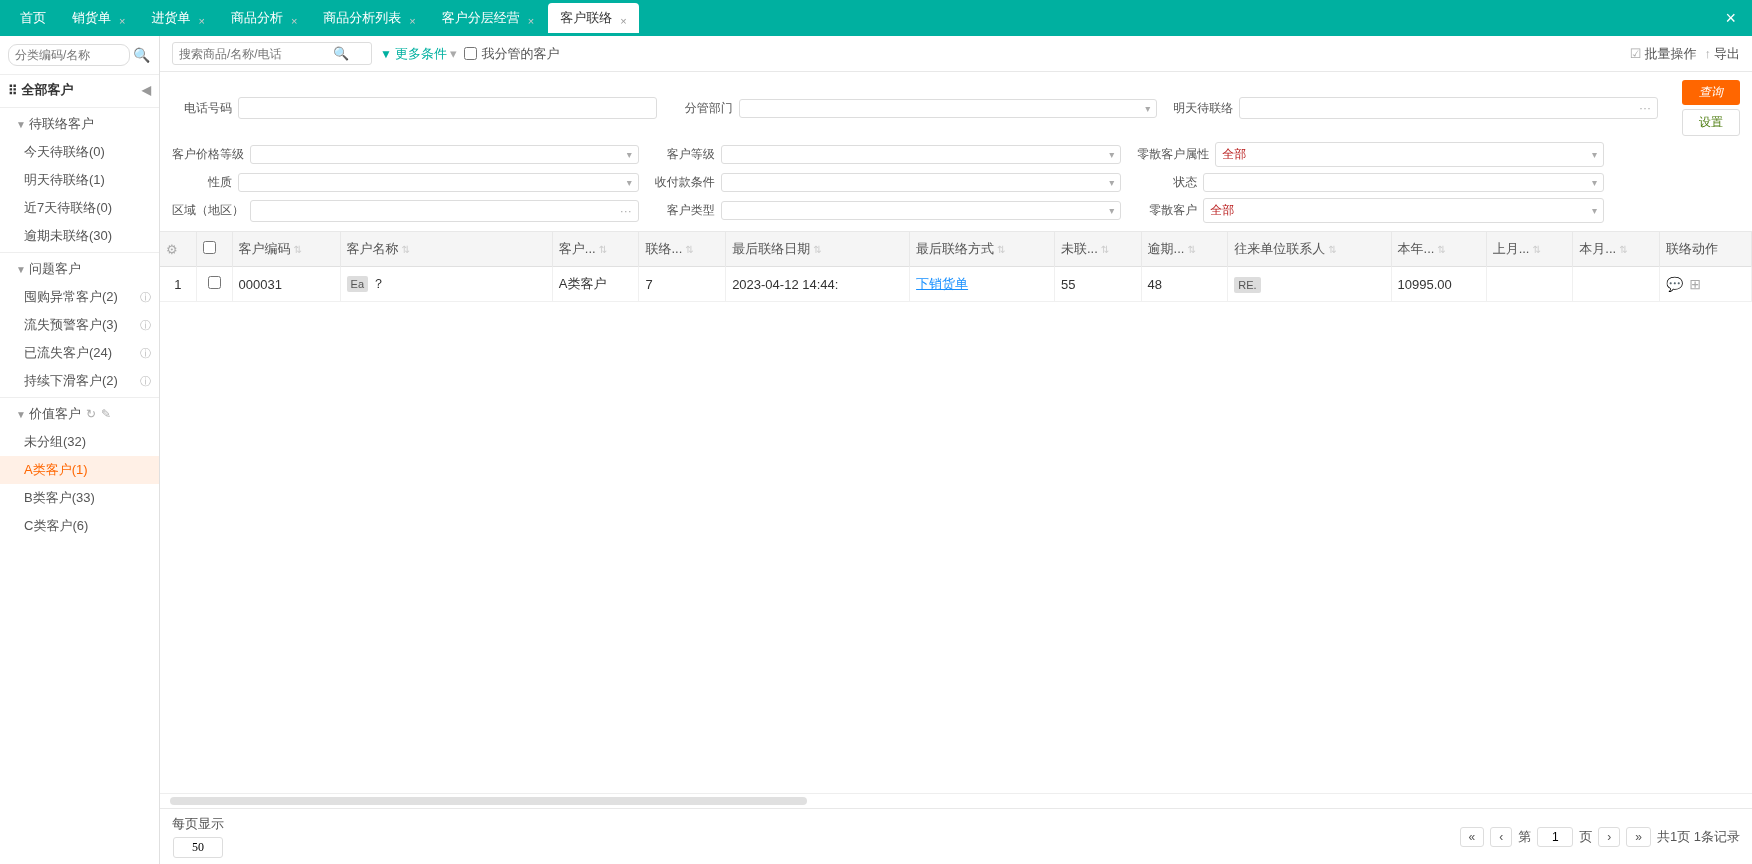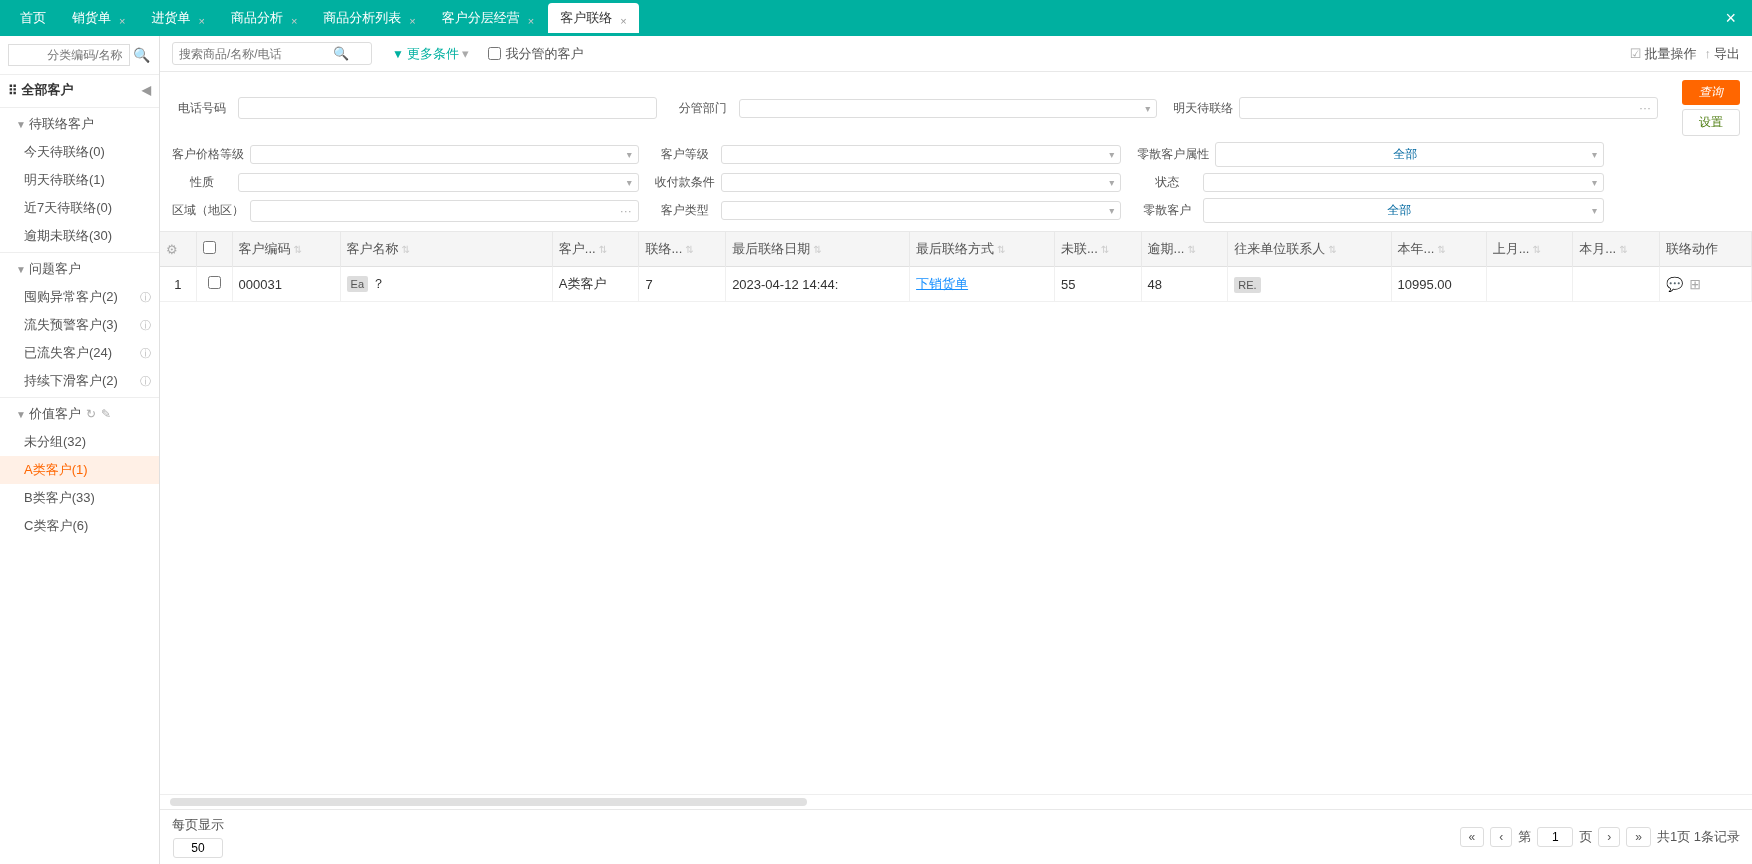--- a/index.html
+++ b/index.html
@@ -60,27 +60,26 @@
     }
     .sidebar-search {
       display: flex;
       align-items: center;
       padding: 8px;
       border-bottom: 1px solid #eee;
       gap: 4px;
     }
     .sidebar-search input {
       border: 1px solid #ddd;
-      border-radius: 0;
+      border-radius: 9px;
       padding: 3px 6px;
       width: 100%;
       font-size: 12px;
       color: #999;
       outline: none;
-      text-align: right;
     }
     .sidebar-search .search-icon { color: #00b0a0; cursor: pointer; font-size: 14px; }
     .sidebar-section-header {
       display: flex;
       align-items: center;
       padding: 6px 8px;
       font-weight: bold;
       font-size: 13px;
       color: #333;
       cursor: pointer;
@@ -123,21 +122,21 @@
       background: #f5f5f5;
       overflow: hidden;
     }
 
     
     .filter-bar {
       background: #fff;
       padding: 6px 12px;
       display: flex;
       align-items: center;
-      gap: 20px;
+      gap: 8px;
       border-bottom: 1px solid #e8e8e8;
     }
     .filter-search-input {
       display: flex;
       align-items: center;
       border: 1px solid #ddd;
       border-radius: 3px;
       padding: 3px 6px;
       gap: 4px;
       min-width: 200px;
@@ -201,36 +200,36 @@
       display: flex;
       align-items: center;
       gap: 6px;
       flex: 1;
     }
     .filter-label {
       color: #555;
       font-size: 12px;
       white-space: nowrap;
       min-width: 60px;
-      text-align: center;
+      text-align: right;
     }
     .filter-select {
       display: flex;
       align-items: center;
       border: 1px solid #ddd;
       border-radius: 3px;
       padding: 3px 6px;
       min-width: 160px;
       flex: 1;
       cursor: pointer;
       gap: 4px;
       background: #fff;
       position: relative;
     }
-    .filter-select .val { flex: 1; font-size: 12px; color: #0369a1; text-align: center; }
+    .filter-select .val { flex: 1; font-size: 12px; color: #b91c1c; }
     .filter-select .arrow { color: #aaa; font-size: 10px; }
     .filter-select .more { color: #aaa; font-size: 12px; }
     .filter-input {
       border: 1px solid #ddd;
       border-radius: 3px;
       padding: 3px 6px;
       min-width: 160px;
       flex: 1;
       font-size: 12px;
       outline: none;
@@ -323,20 +322,21 @@
       gap: 4px;
       flex-direction: column;
     }
     .page-size-input {
       border: 1px solid #ddd;
       border-radius: 3px;
       padding: 2px 6px;
       width: 50px;
       text-align: center;
       font-size: 12px;
+      font-family: Liberation Serif, serif;
     }
     .page-nav {
       display: flex;
       align-items: center;
       gap: 6px;
     }
     .page-btn {
       border: 1px solid #ddd;
       background: #fff;
       border-radius: 3px;

